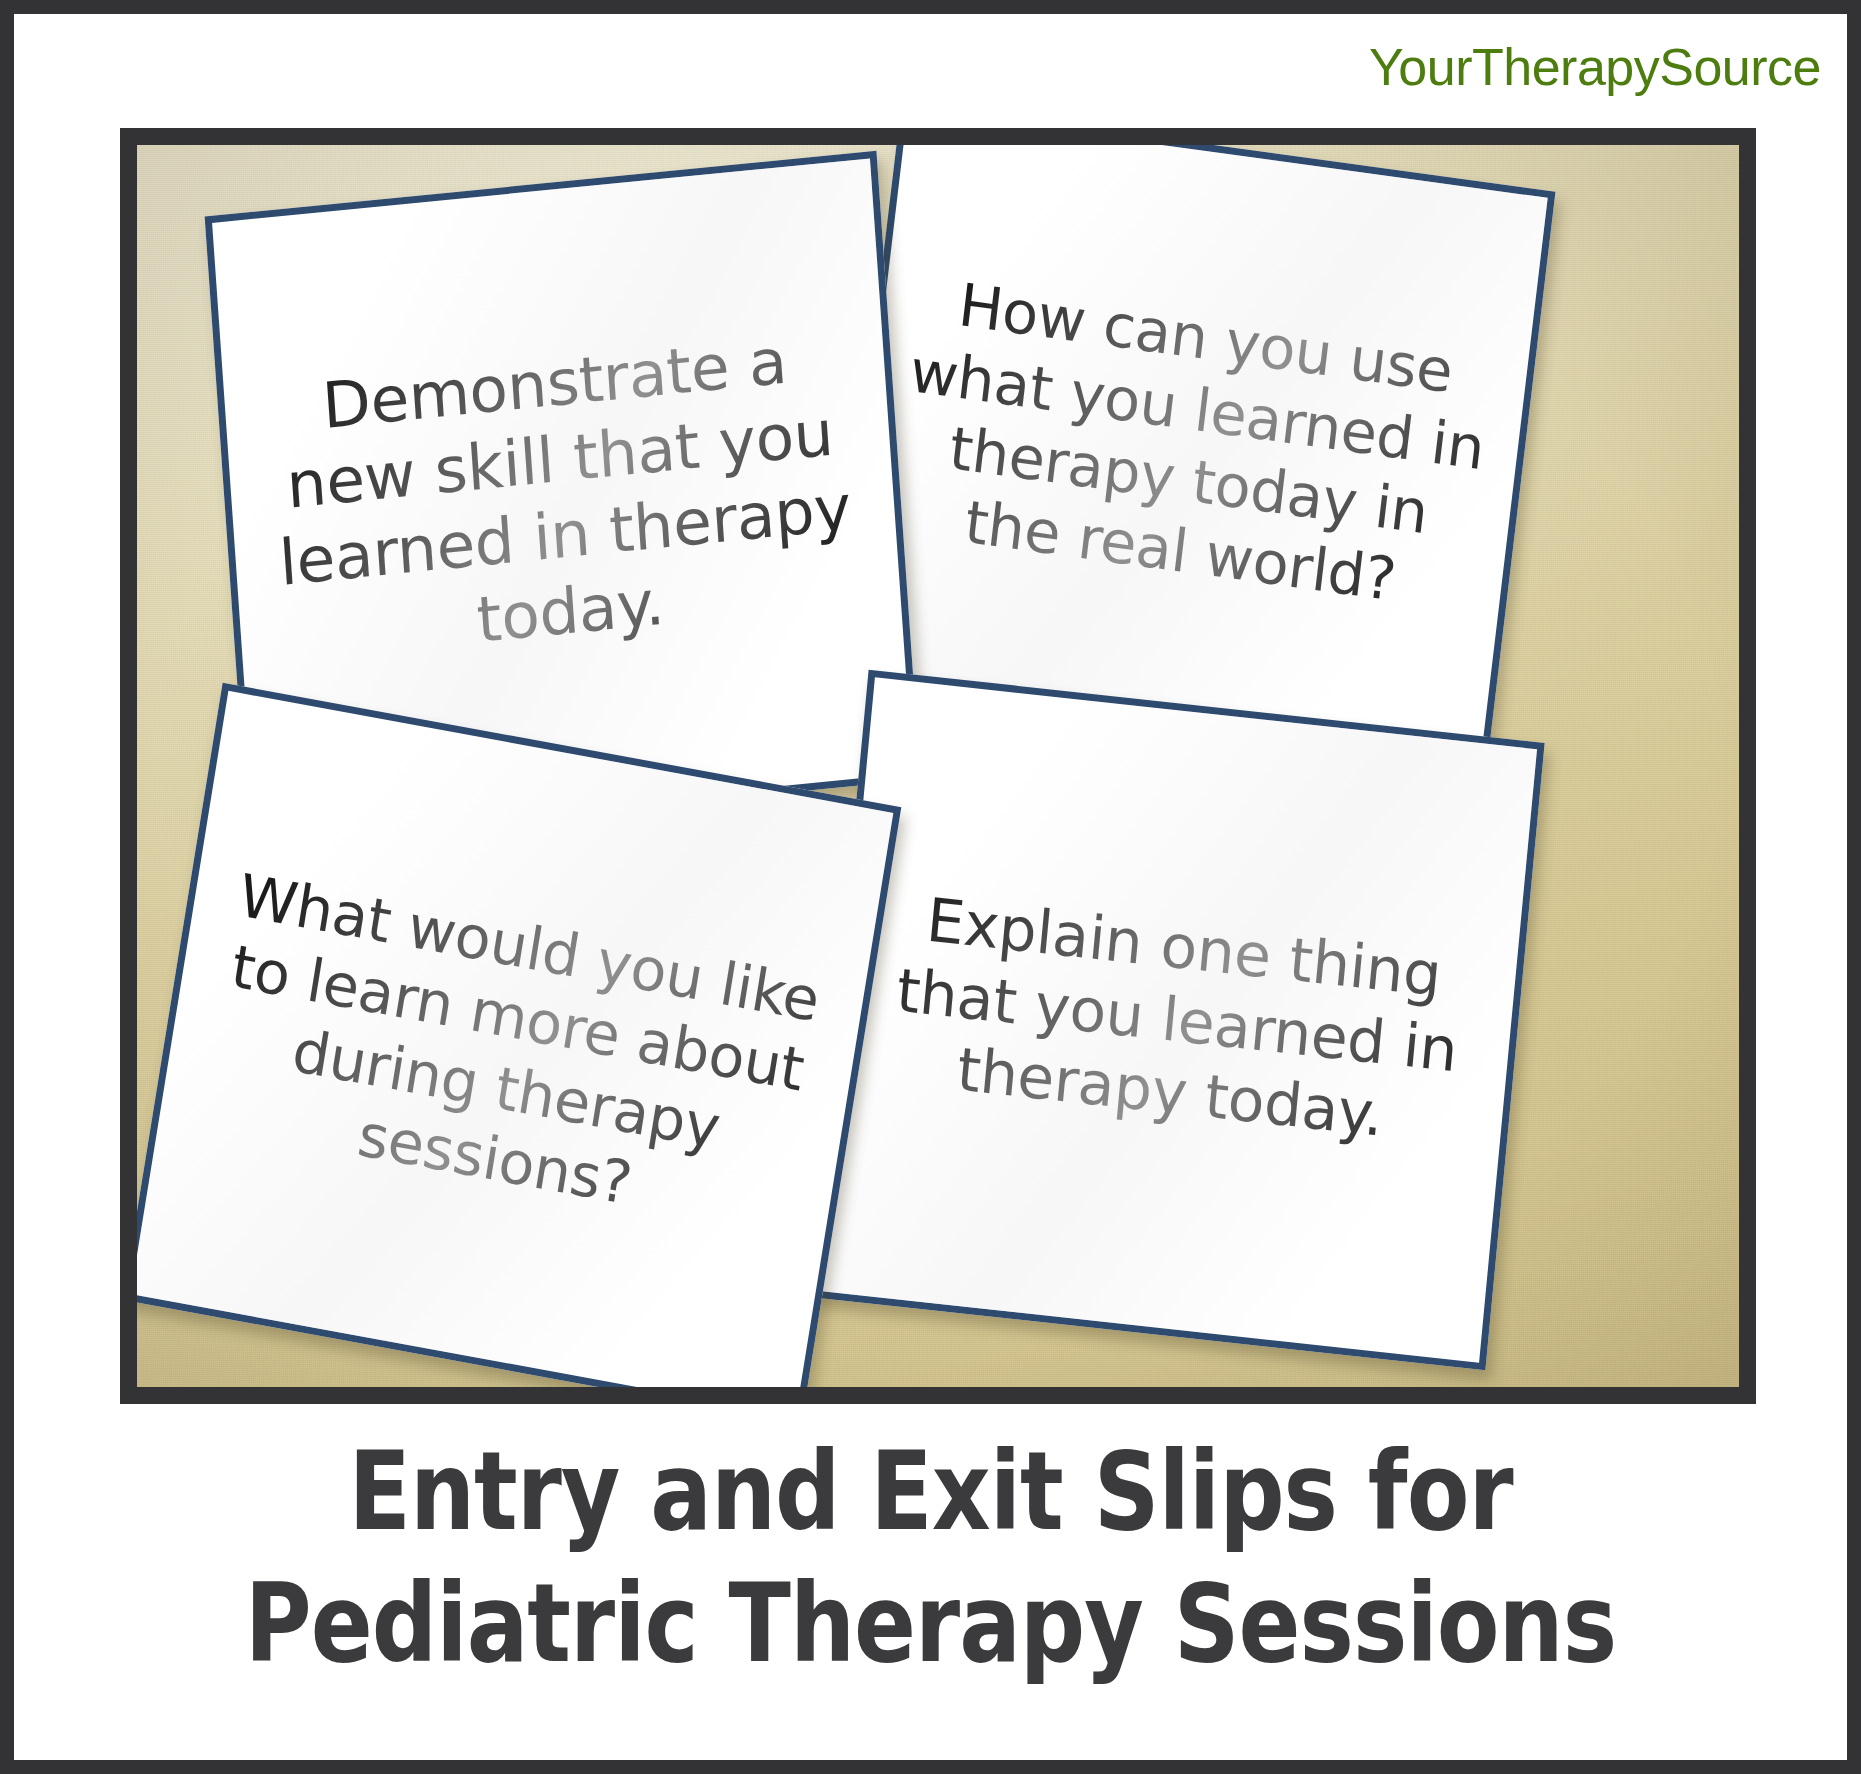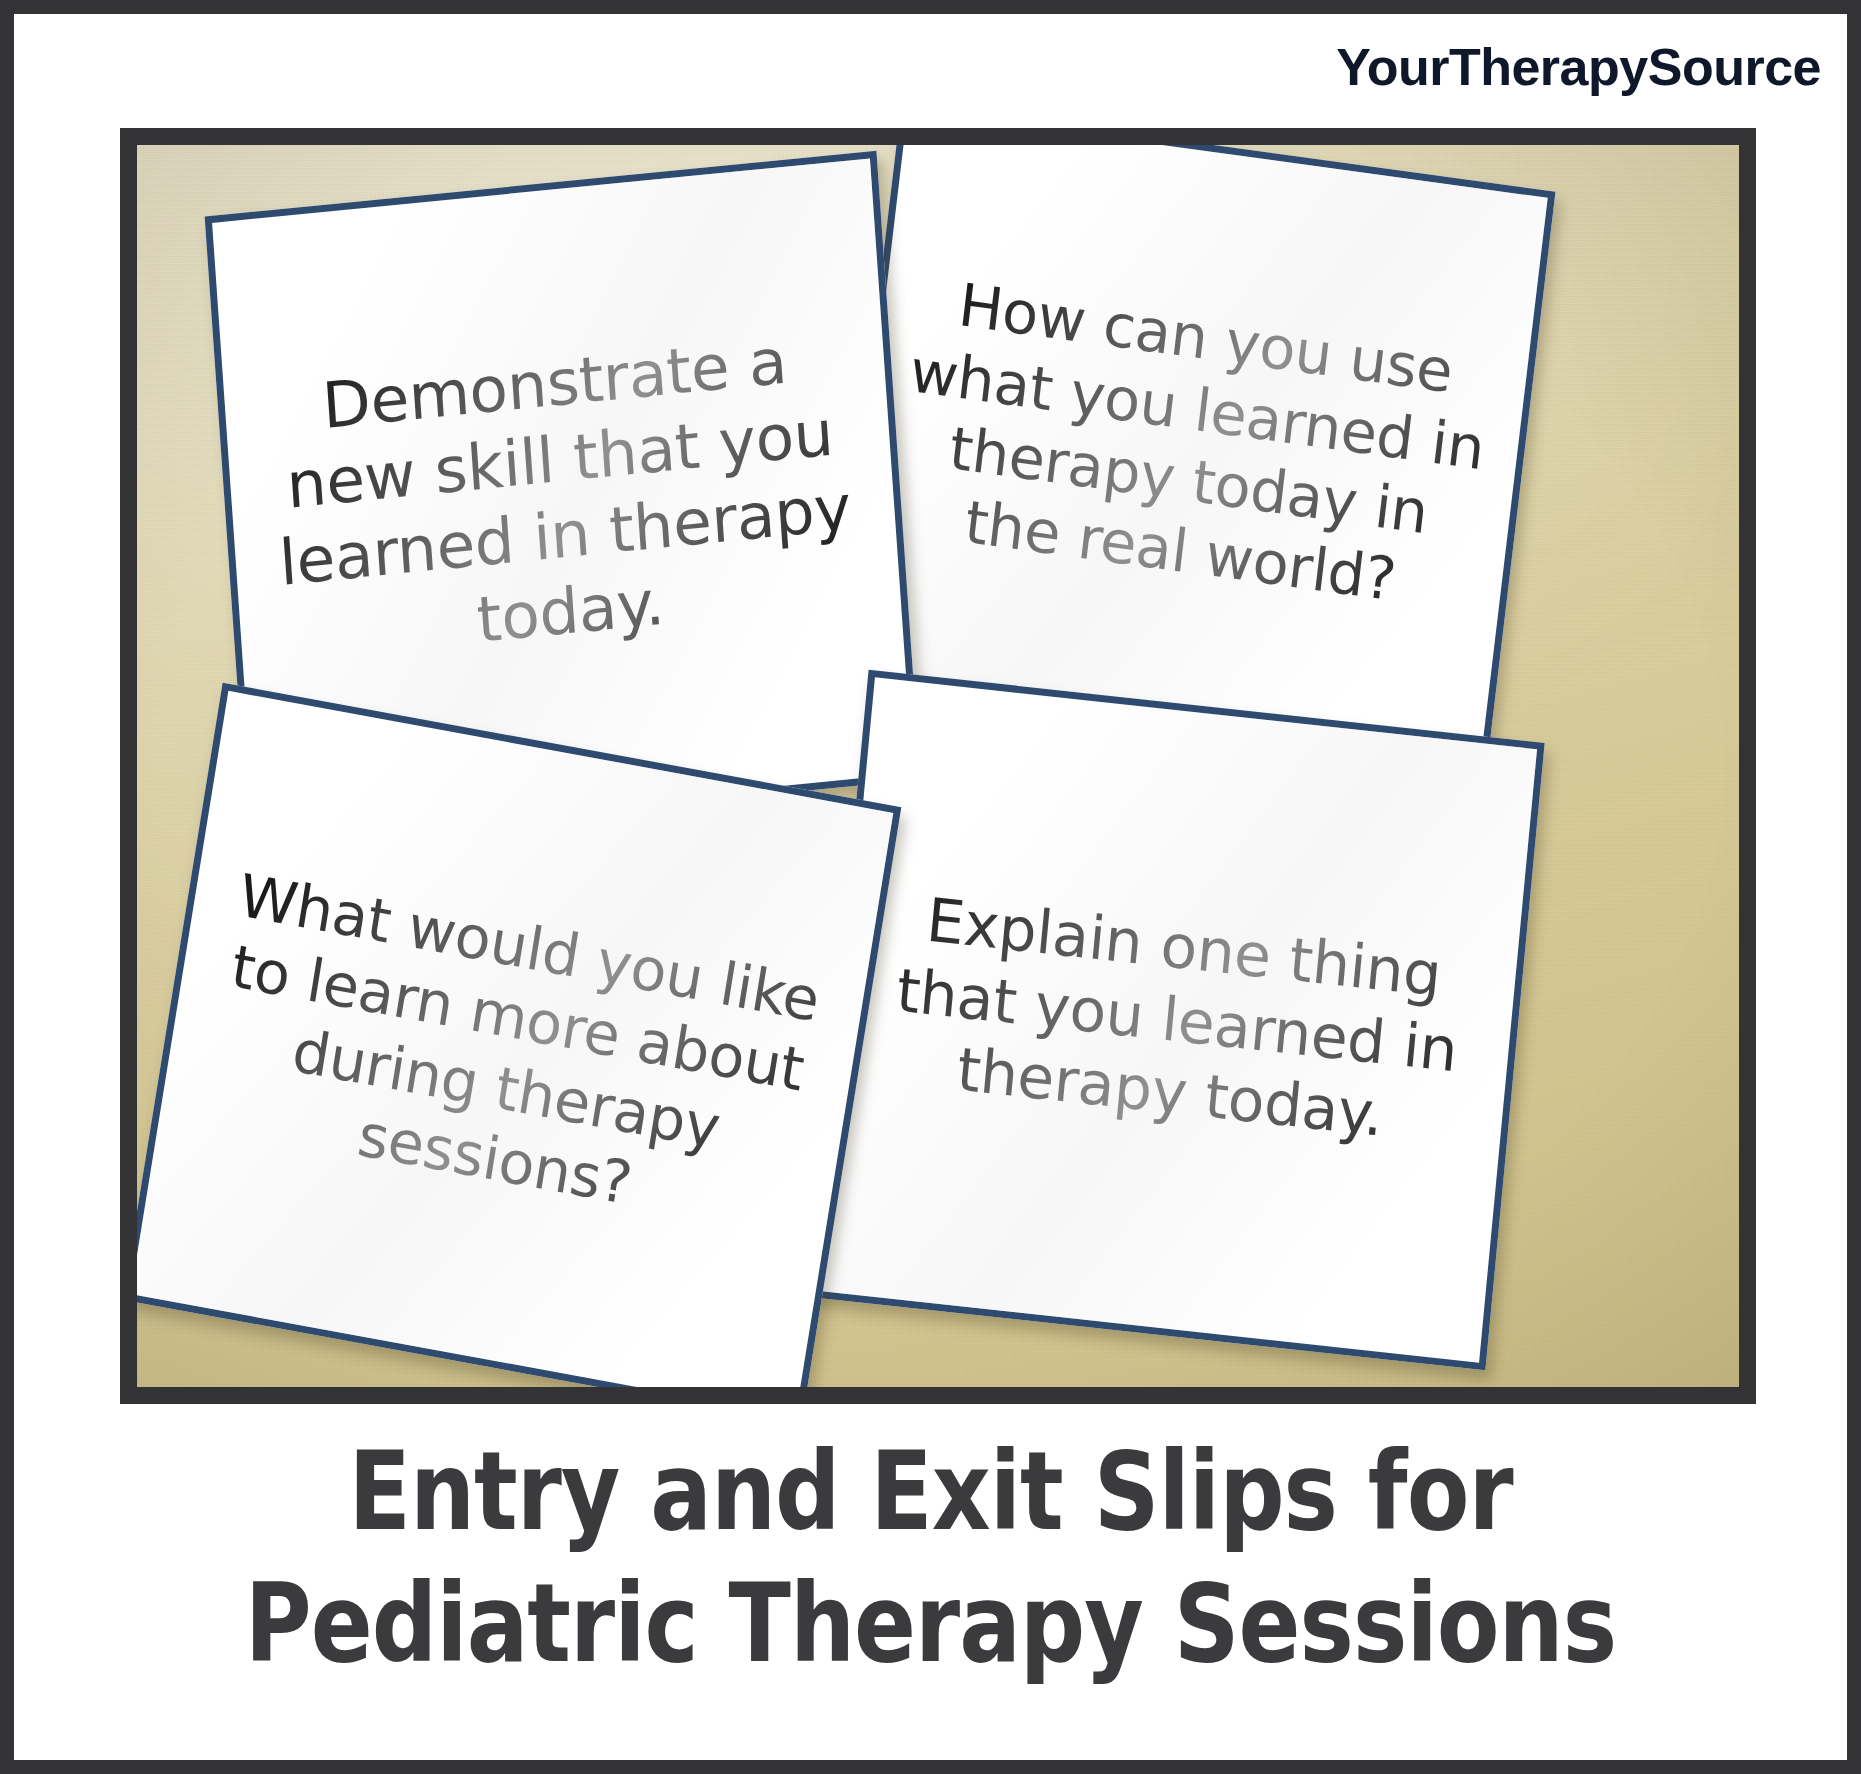--- a/index.html
+++ b/index.html
@@ -27,22 +27,22 @@
     top: 16px;
     right: 26px;
     height: 74px;
     display: flex;
     align-items: center;
     justify-content: flex-end;
   }
   #brand-text {
     font-family: "Liberation Sans", sans-serif;
     font-size: 52px;
-    font-weight: 700;
-    color: #0f172a;
+    font-weight: 400;
+    color: #4d7c0f;
     letter-spacing: -0.5px;
     white-space: nowrap;
   }
 
   
   #photo-frame {
     position: absolute;
     left: 106px;
     top: 114px;
     width: 1636px;

